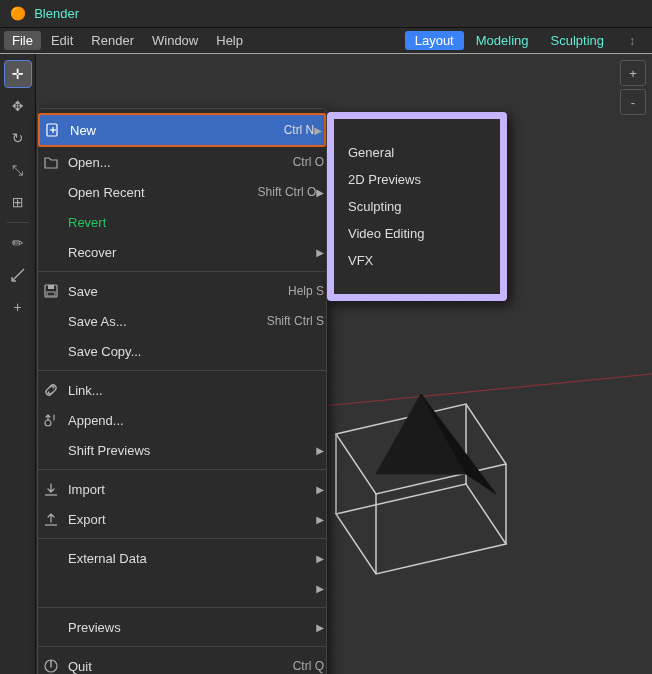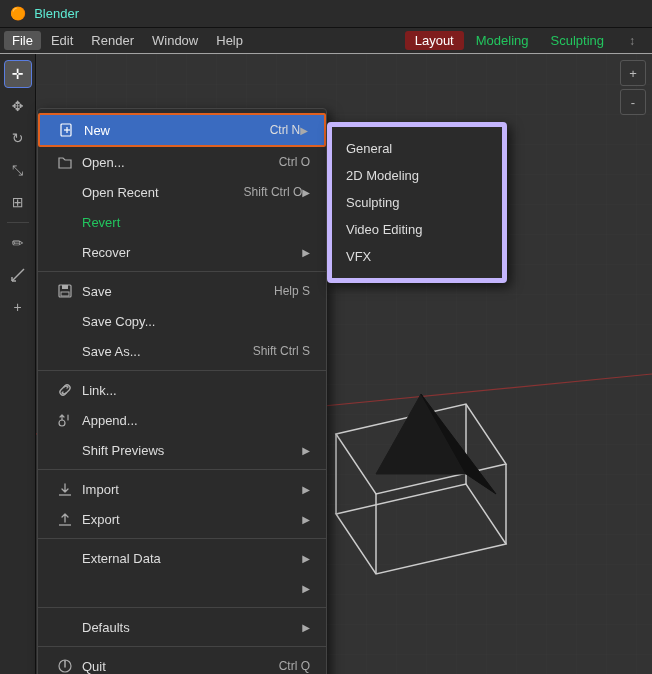--- a/index.html
+++ b/index.html
@@ -49,25 +49,25 @@
       white-space: nowrap;
     }
     .menu-item.active { background: #555; color: #fff; }
 
     .menu-spacer { flex: 1; }
 
     .workspace-tab {
       padding: 2px 10px;
       cursor: pointer;
       border-radius: 3px;
-      color: #22c55e;
+      color: #5eead4;
       font-size: 13px;
       white-space: nowrap;
     }
-    .workspace-tab.active { background: #7f1d1d; color: #fff; }
+    .workspace-tab.active { background: #3b82f6; color: #fff; }
 
     
     #main-area {
       display: flex;
       width: 652px;
       height: 620px;
       position: relative;
     }
 
     
@@ -117,21 +117,21 @@
       border: 1px solid #444;
       border-radius: 4px;
       padding: 4px 0;
       z-index: 100;
       box-shadow: 4px 4px 12px rgba(0,0,0,0.6);
     }
 
     .dropdown-item {
       display: flex;
       align-items: center;
-      padding: 5px 16px;
+      padding: 5px 2px;
       cursor: pointer;
       color: #ddd;
       font-size: 13px;
       position: relative;
     }
     .dropdown-item.highlighted {
       background: #3a6bc0;
       color: #fff;
       border: 2px solid #e06020;
       border-radius: 2px;
@@ -161,27 +161,27 @@
 
     .dropdown-separator {
       height: 1px;
       background: #444;
       margin: 4px 0;
     }
 
     
     #new-submenu {
       position: absolute;
-      top: 68px;
+      top: 58px;
       left: 327px;
       width: 180px;
       background: #2b2b2b;
-      border: 5px solid #c4b5fd;
+      border: 7px solid #c4b5fd;
       border-radius: 4px;
-      padding: 8px 0;
+      padding: 20px 0;
       z-index: 101;
       box-shadow: 4px 4px 12px rgba(0,0,0,0.6);
     }
     .submenu-item {
       display: flex;
       align-items: center;
       padding: 6px 14px;
       cursor: pointer;
       color: #ddd;
       font-size: 13px;
@@ -339,27 +339,27 @@
           <rect x="5" y="2" width="6" height="4" fill="#aaa"></rect>
           <rect x="4" y="9" width="8" height="4" fill="none" stroke="#aaa" stroke-width="1"></rect>
         </svg>
       </span>
       <span class="item-label">Save</span>
       <span class="item-shortcut">Help S</span>
     </div>
 
     <div class="dropdown-item">
       <span class="item-icon"></span>
-      <span class="item-label">Save Copy...</span>
-    </div>
-
-    <div class="dropdown-item">
-      <span class="item-icon"></span>
       <span class="item-label">Save As...</span>
       <span class="item-shortcut">Shift Ctrl S</span>
+    </div>
+
+    <div class="dropdown-item">
+      <span class="item-icon"></span>
+      <span class="item-label">Save Copy...</span>
     </div>
 
     <div class="dropdown-separator"></div>
 
     <div class="dropdown-item">
       <span class="item-icon">
         <svg width="16" height="16" viewBox="0 0 16 16" fill="none">
           <path d="M6 10l-1 1a3 3 0 004.24 0l3-3a3 3 0 00-4.24-4.24L7 5" stroke="#aaa" stroke-width="1.3" stroke-linecap="round"></path>
           <path d="M10 6l1-1a3 3 0 00-4.24 0l-3 3a3 3 0 004.24 4.24L9 11" stroke="#aaa" stroke-width="1.3" stroke-linecap="round"></path>
         </svg>
@@ -418,21 +418,21 @@
 
     <div class="dropdown-item">
       <span class="item-icon"></span>
       <span class="item-arrow" style="margin-left:auto;">▶</span>
     </div>
 
     <div class="dropdown-separator"></div>
 
     <div class="dropdown-item">
       <span class="item-icon"></span>
-      <span class="item-label">Defaults</span>
+      <span class="item-label">Previews</span>
       <span class="item-arrow" style="margin-left:auto;">▶</span>
     </div>
 
     <div class="dropdown-separator"></div>
 
     <div class="dropdown-item">
       <span class="item-icon">
         <svg width="16" height="16" viewBox="0 0 16 16" fill="none">
           <circle cx="8" cy="8" r="6" fill="none" stroke="#aaa" stroke-width="1.2"></circle>
           <path d="M8 4v5" stroke="#aaa" stroke-width="1.5" stroke-linecap="round"></path>
@@ -443,21 +443,21 @@
       <span class="item-label">Quit</span>
       <span class="item-shortcut">Ctrl Q</span>
     </div>
   </div>
 
   <div id="new-submenu">
     <div class="submenu-item">
       <span>General</span>
     </div>
     <div class="submenu-item">
-      <span>2D Modeling</span>
+      <span>2D Previews</span>
     </div>
     <div class="submenu-item">
       <span>Sculpting</span>
     </div>
     <div class="submenu-item">
       <span>Video Editing</span>
     </div>
     <div class="submenu-item">
       <span>VFX</span>
     </div>

